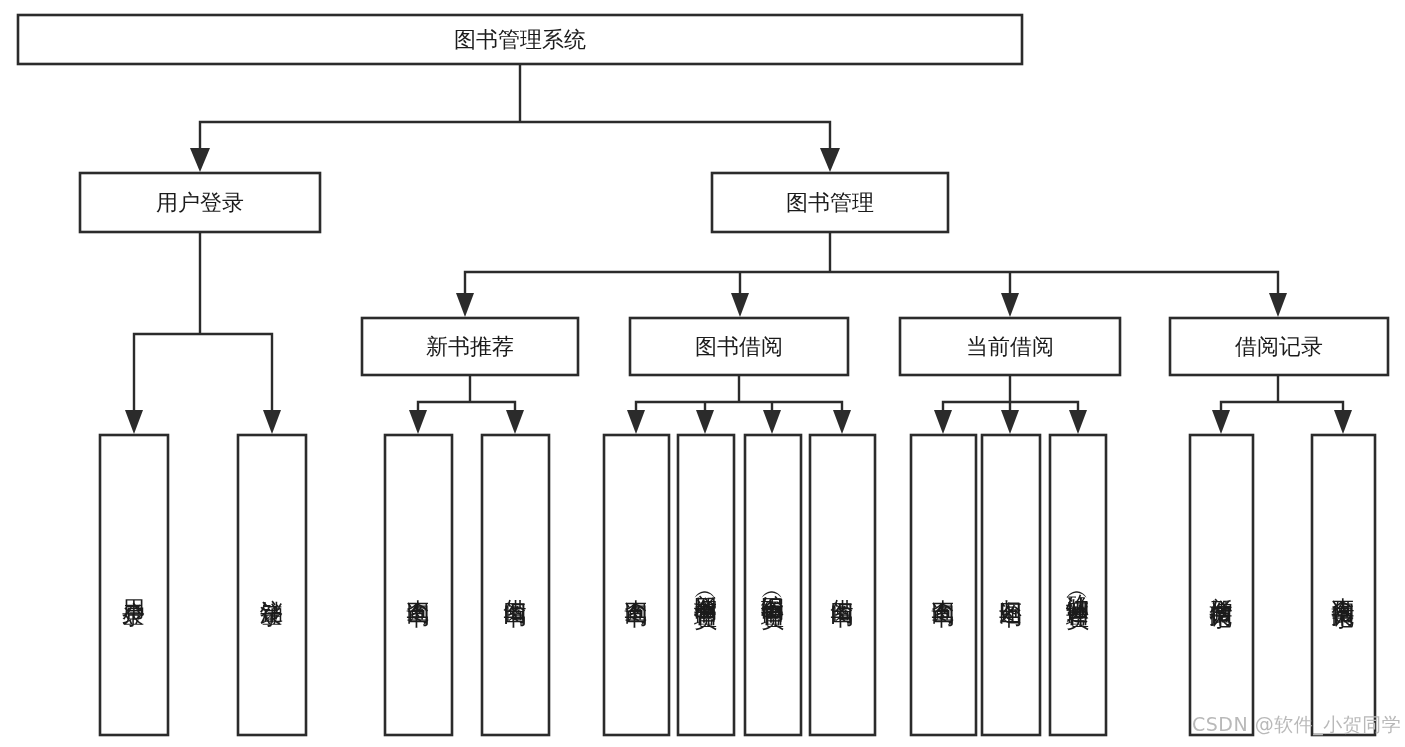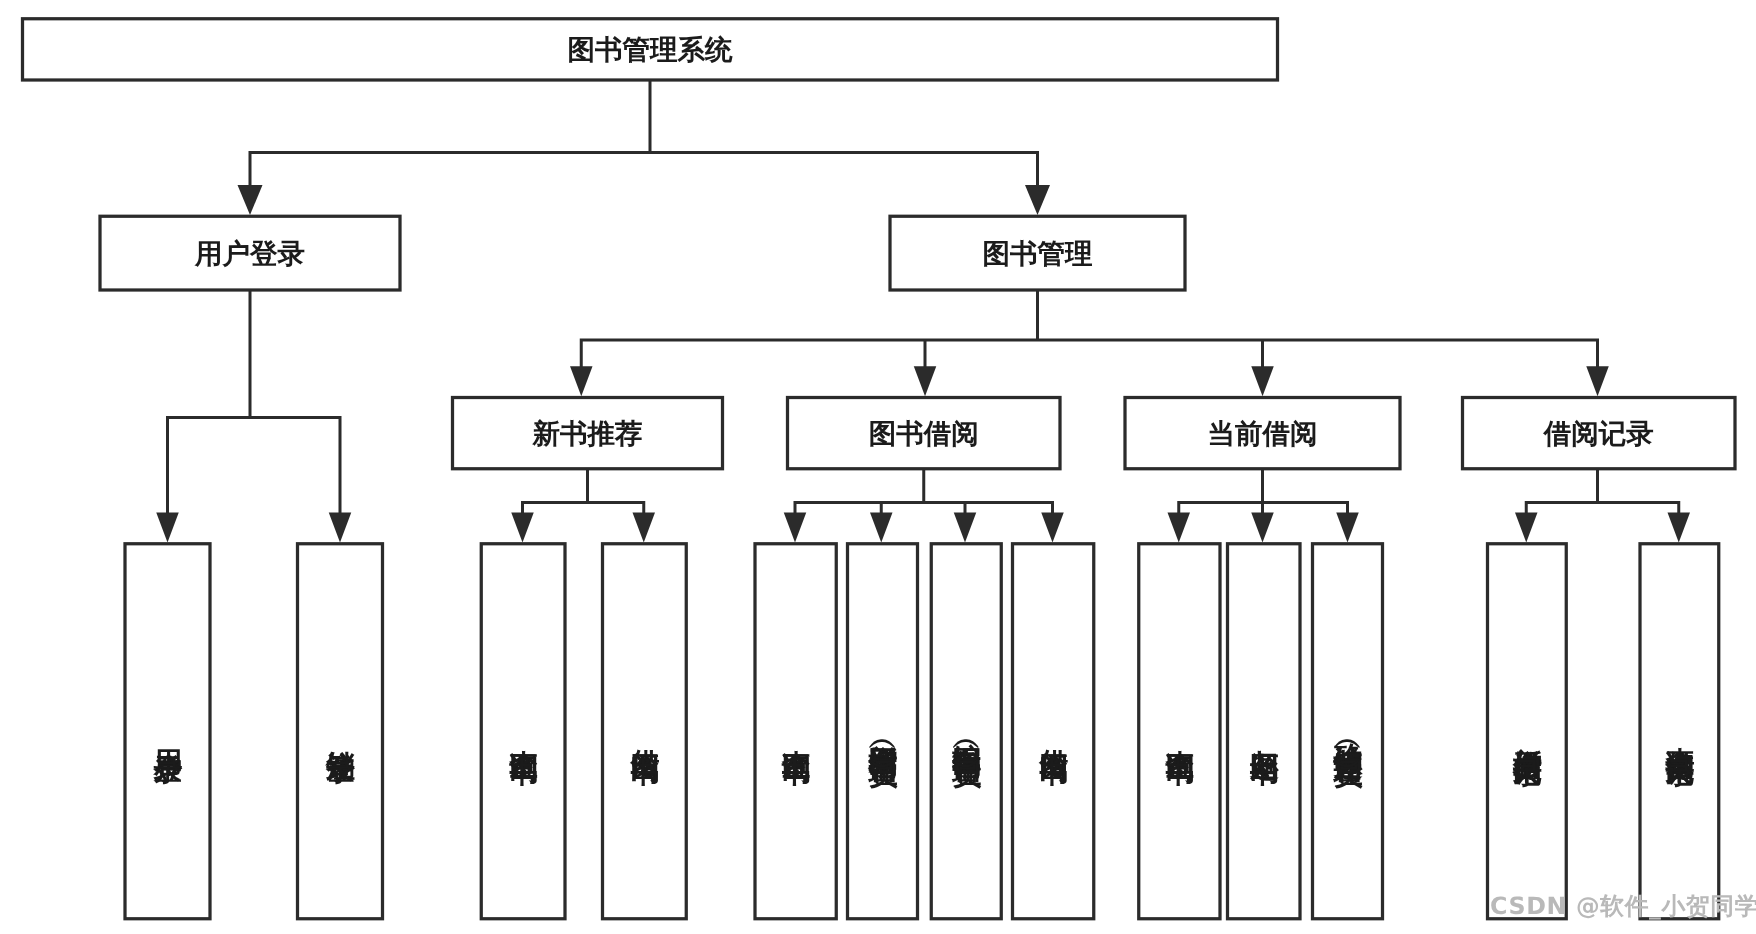--- a/index.html
+++ b/index.html
@@ -11,21 +11,20 @@
     width: 1405px;
     height: 747px;
     font-family: "Liberation Sans", "DejaVu Sans", sans-serif;
     overflow: hidden;
   }
   #diagram-root {
     position: relative;
     width: 1405px;
     height: 747px;
     background: #ffffff;
-    font-weight: bold;
   }
   svg.diagram-canvas {
     position: absolute;
     top: 0;
     left: 0;
     width: 1405px;
     height: 747px;
   }
   .node-rect {
     fill: #ffffff;

